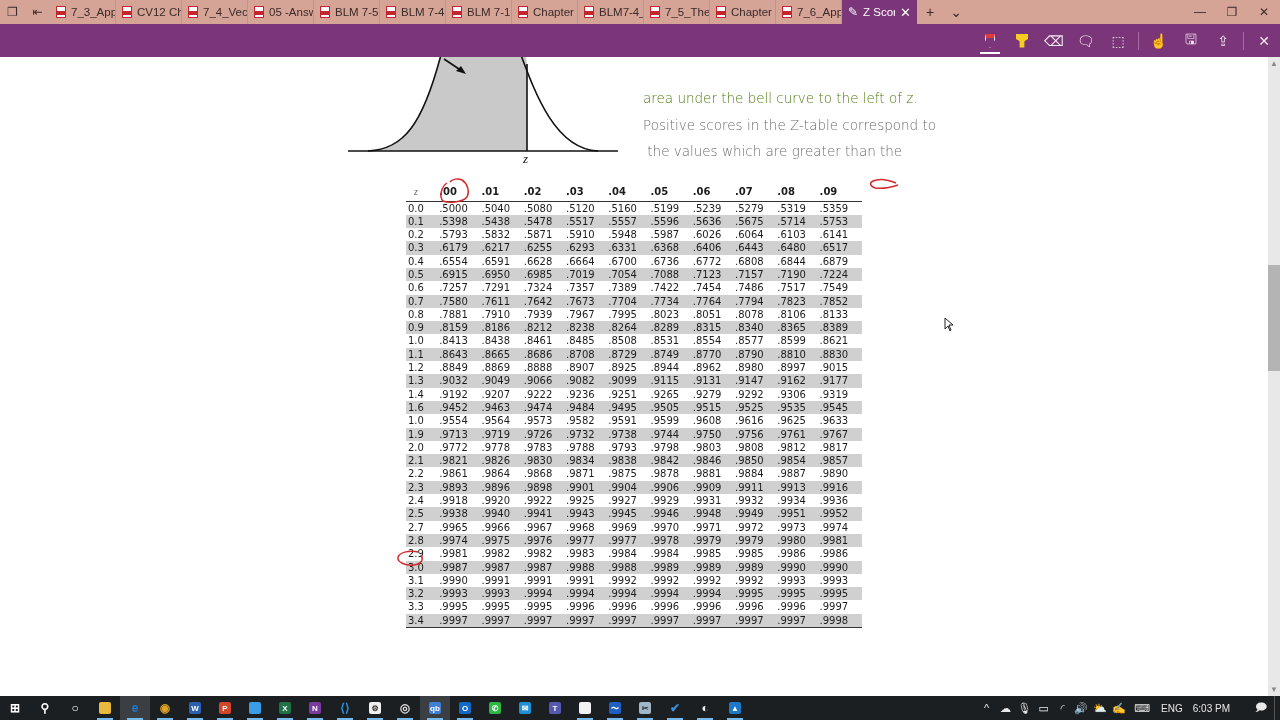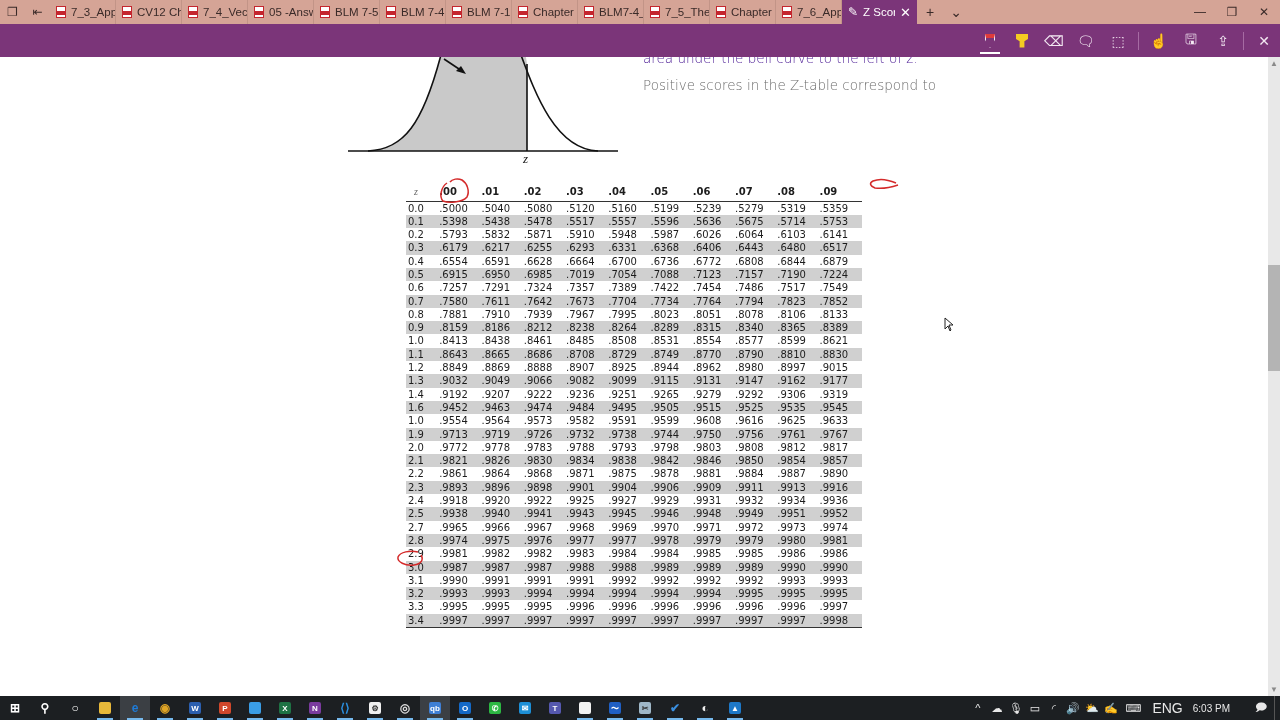--- a/index.html
+++ b/index.html
@@ -33,21 +33,21 @@
   .scrollbar { position: absolute; right: 0; top: 57px; width: 12px; height: 639px; background: #e8e8e8; }
   .scrollbar .thumb { position: absolute; left: 0; top: 208px; width: 12px; height: 106px; background: #b4b4b4; }
   .scrollbar .arr { position: absolute; left: 0; width: 12px; text-align: center; font-size: 8px; color: #8a8a8a; }
 
   
   .curve { position: absolute; left: 348px; top: 0; }
   .curve-z { position: absolute; left: 523px; top: 94px; font-family: "Liberation Serif", serif; font-style: italic; font-size: 13px; color: #111; }
 
   
   .expl { position: absolute; left: 643px; top: -12px; width: 300px; font-family: "DejaVu Sans", sans-serif; font-weight: 300; font-size: 13.5px; line-height: 26.5px; color: #6d6d6d; }
-  .expl .cut { color: #4c1d95; }
+  .expl .cut { color: #4d7c0f; margin-top: 40px; }
 
   
   .ztable { position: absolute; left: 406px; top: 126px; width: 456px; border-collapse: collapse; font-family: "DejaVu Sans", sans-serif; font-size: 10px; color: #1c1c1c; }
   .ztable th { font-weight: bold; height: 18px; text-align: left; font-size: 10px; padding: 0; }
   .ztable th.zh { font-family: "Liberation Serif", serif; font-style: italic; font-weight: normal; color: #666; padding-left: 8px; }
   .ztable thead tr { border-bottom: 1.5px solid #333; }
   .ztable td { height: 13.3px; padding: 0; line-height: 13.3px; }
   .ztable td.zc { padding-left: 2px; width: 34px; }
   .ztable tbody tr:nth-child(even) { background: #d0d0d0; }
   .ztable tbody tr:last-child { border-bottom: 1.5px solid #333; }
@@ -60,21 +60,21 @@
   .cursor { position: absolute; left: 944px; top: 260px; }
 
   
   .taskbar { position: absolute; left: 0; top: 696px; width: 1280px; height: 24px; background: #1c1f22; display: flex; align-items: center; }
   .tk { width: 30px; height: 24px; display: flex; align-items: center; justify-content: center; position: relative; }
   .tk.run::after { content: ""; position: absolute; bottom: 0; left: 7px; right: 7px; height: 2px; background: #76b9ed; }
   .tk.hl { background: #3b3f44; }
   .tk .sq { width: 12px; height: 12px; border-radius: 2px; font-size: 8px; color: #fff; display: flex; align-items: center; justify-content: center; font-weight: bold; }
   .tray { margin-left: auto; display: flex; align-items: center; height: 24px; color: #e8e8e8; font-size: 11px; }
   .tray .ti { width: 19px; text-align: center; font-size: 11px; }
-  .tray .lang { margin: 0 10px 0 6px; font-size: 14px; }
+  .tray .lang { margin: 0 10px 0 6px; font-size: 10px; }
   .tray .clock { margin-right: 18px; font-size: 10px; }
   .tray .notif { width: 26px; text-align: center; }
   .tray .show-desk { width: 6px; height: 24px; border-left: 1px solid #555; }
 </style>
 </head>
 <body>
 
 <div class="tabbar">
   <div class="tb-sys">❐</div>
   <div class="tb-sys">⇤</div>
@@ -185,20 +185,21 @@
     <line x1="179" y1="7" x2="179" y2="94" stroke="#111" stroke-width="1.6"></line>
     <line x1="0" y1="94" x2="270" y2="94" stroke="#111" stroke-width="1.6"></line>
     <line x1="96" y1="2" x2="114" y2="14" stroke="#111" stroke-width="1.6"></line>
     <polygon points="118,17 108,14 113,9" fill="#111"></polygon>
   </svg>
   <div class="curve-z">z</div>
 
   <div class="expl">
     <div class="cut">area under the bell curve to the left of z.</div>
     <div>Positive scores in the Z-table correspond to</div>
+    <div style="white-space:pre;"> the values which are greater than the</div>
   </div>
 
   <table class="ztable">
     <thead>
       <tr id="zhead">
         <th class="zh">z</th>
       <th class="c">.00</th>
           <th class="c">.01</th>
           <th class="c">.02</th>
           <th class="c">.03</th>

